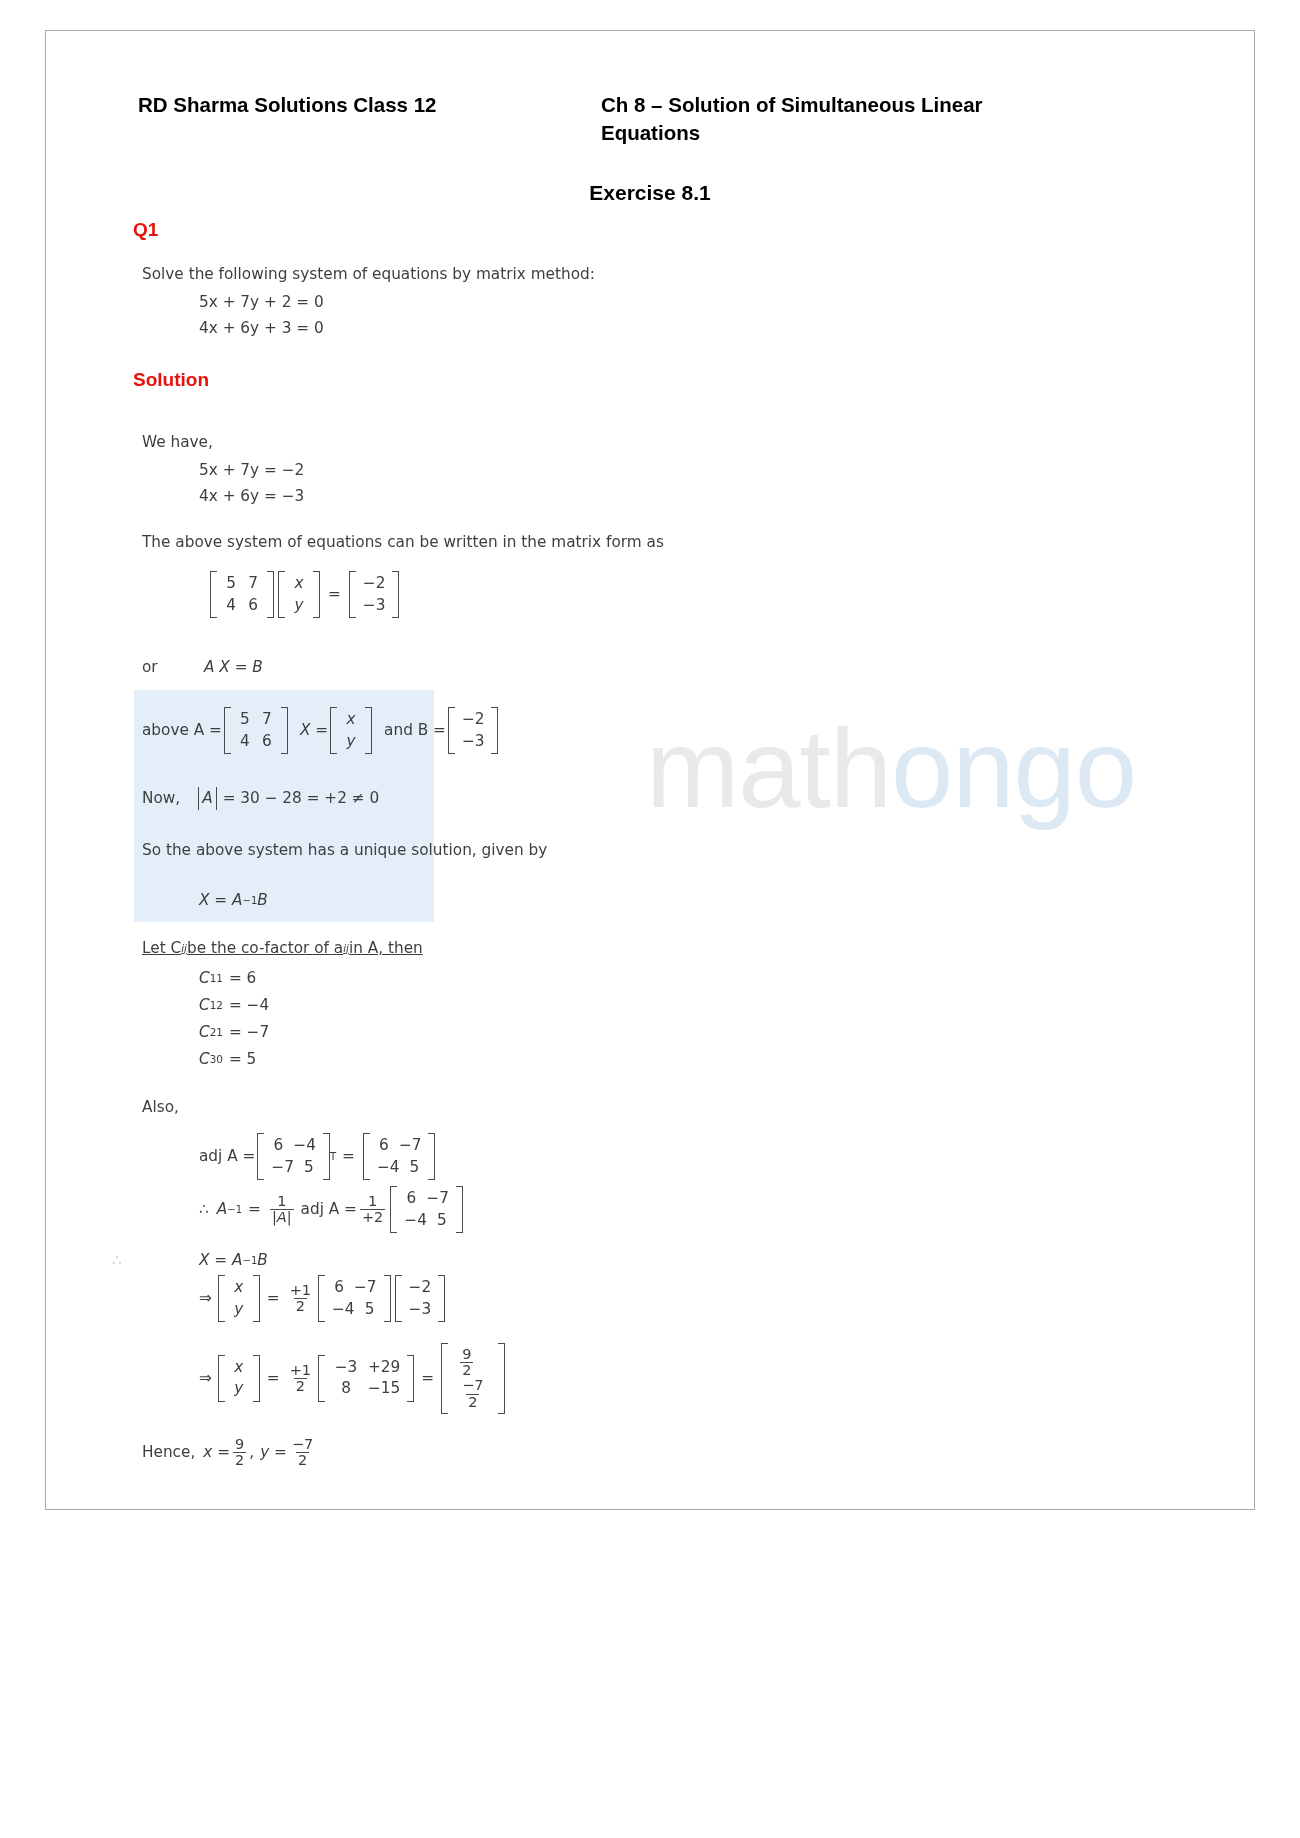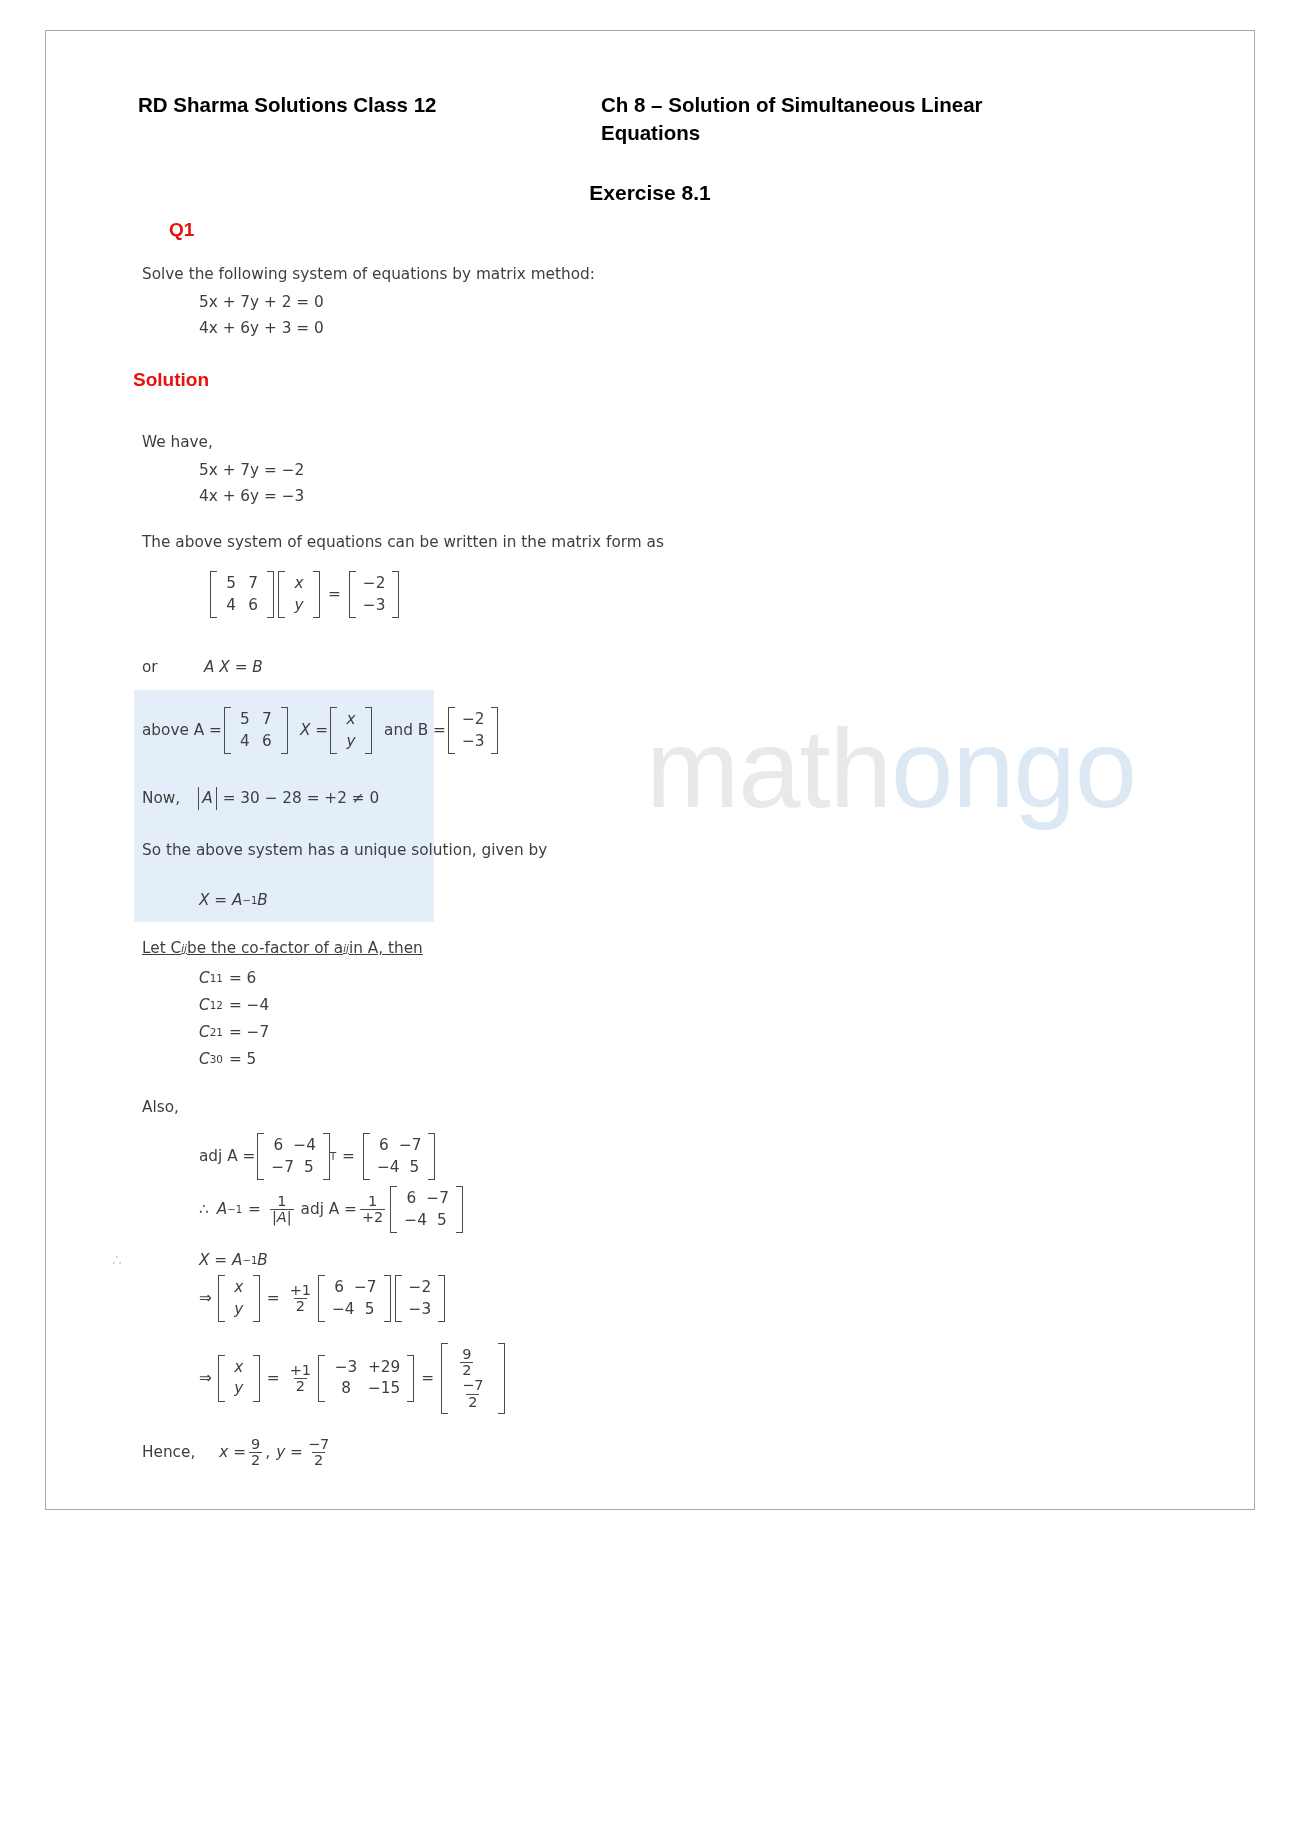--- a/index.html
+++ b/index.html
@@ -71,21 +71,21 @@
   .exercise-title {
     position:absolute; top:150px; left:0; width:100%;
     text-align:center;
     font-size:21px; font-weight:bold; color:#000;
   }
 
   .qlabel {
     position:absolute; left:87px;
     font-size:19px; font-weight:bold; color:#e8120c;
   }
-  #q-label { top:188px;margin-left:36px; }
+  #q-label { top:188px; }
   #sol-label { top:338px; }
 
   
   .mathbody {
     position:absolute; left:96px; top:0; width:1060px;
     color:#3e3e3e;
     font-size:15.3px;
     font-family:"DejaVu Sans", sans-serif;
     line-height:1.5;
   }
@@ -484,21 +484,21 @@
                       <span class="den">2</span>
                     </span>
             </span>
                 </span>
           </span>
           <span class="brk r"></span>
         </span>
       </div>
 
       <div class="ln" style="top:1406px; left:0;">
-        <span style="margin-right:24px;">Hence,</span>
+        <span style="margin-right:8px;">Hence,</span>
         <span class="it">x =</span>
         <span class="frac">
           <span class="num">9</span>
           <span class="den">2</span>
         </span>
         <span>,</span>
         <span class="it" style="margin-left:6px;">y =</span>
         <span class="frac">
           <span class="num">−7</span>
           <span class="den">2</span>

